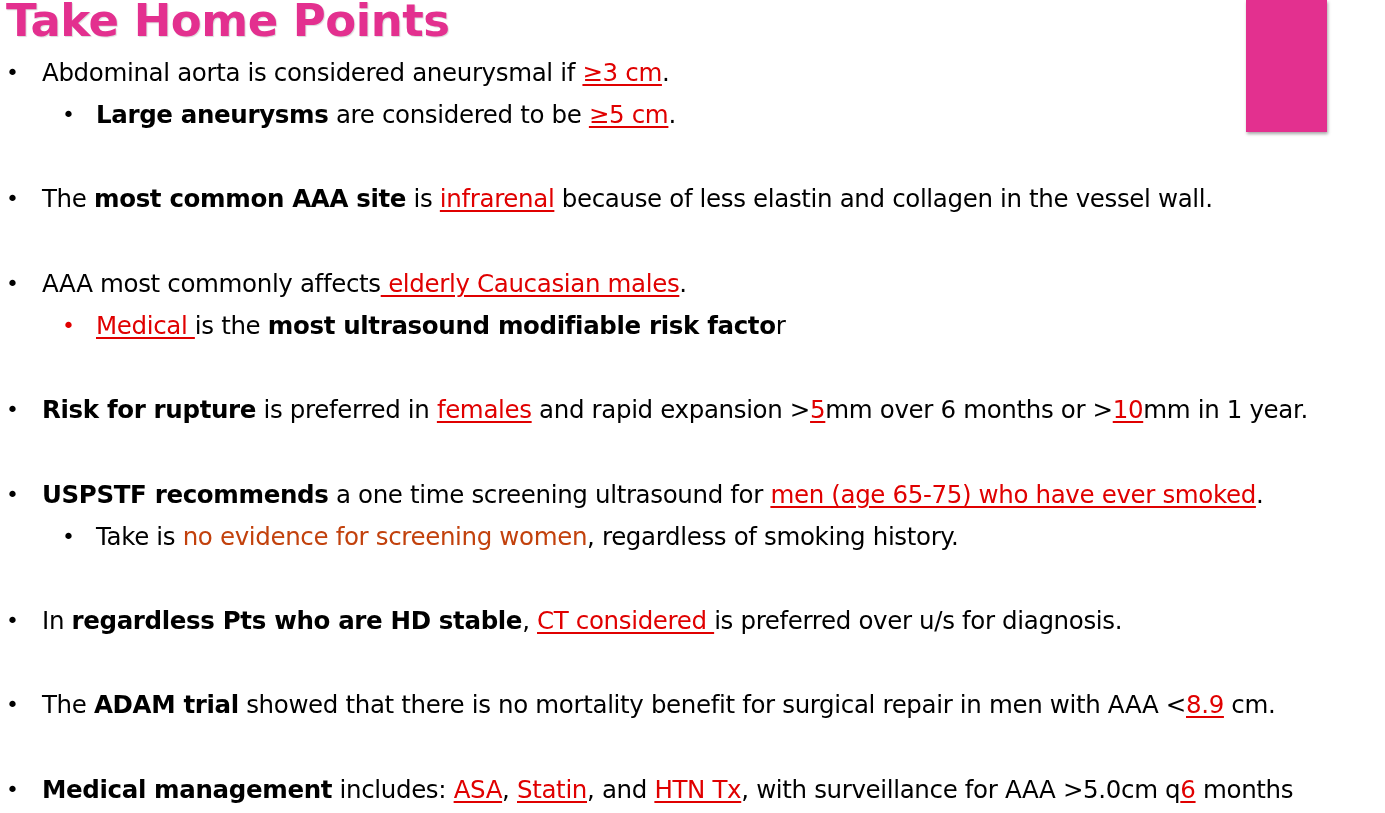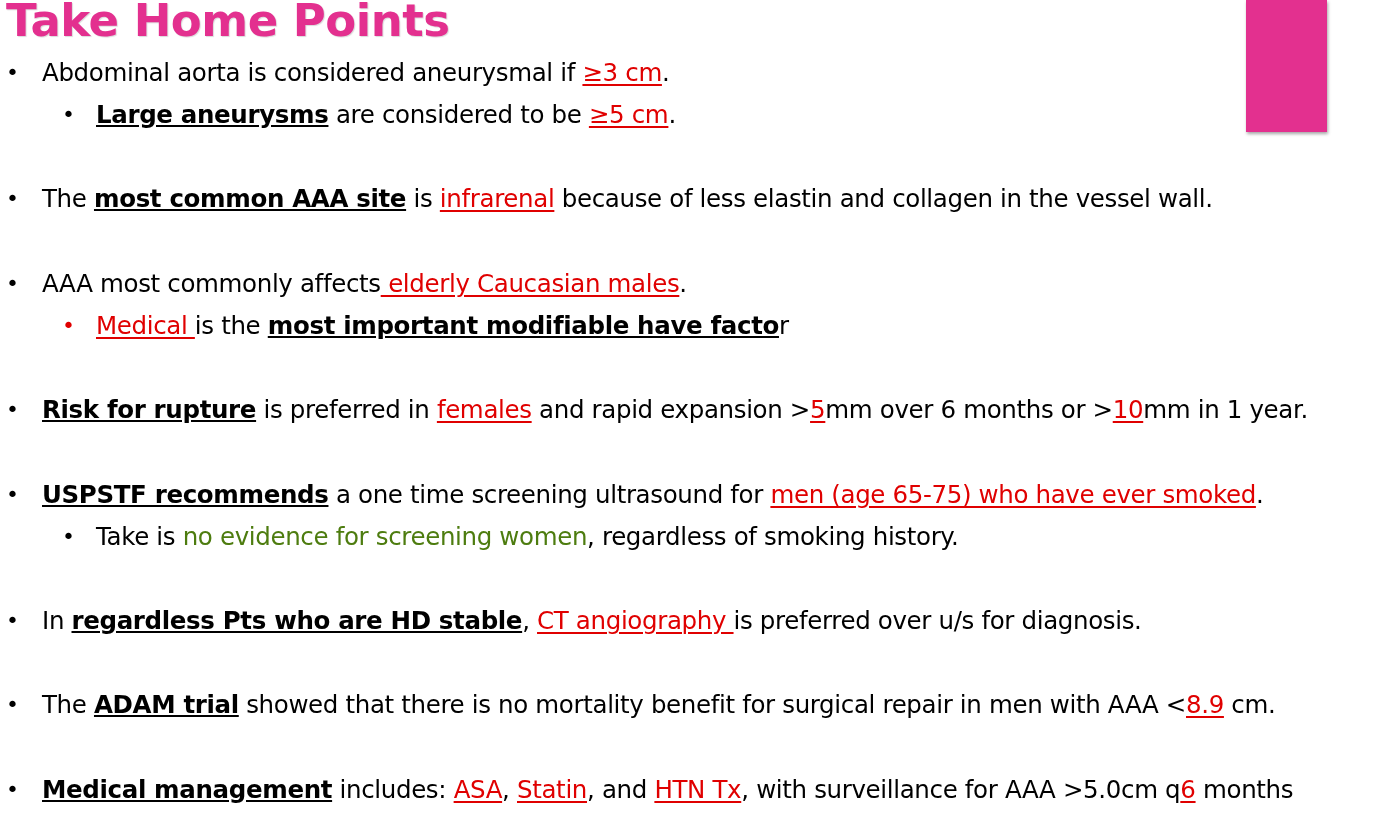--- a/index.html
+++ b/index.html
@@ -46,30 +46,30 @@
     .line .bullet {
       position: absolute;
       top: 0;
       font-size: 22px;
     }
     .lvl1 { left: 42px; }
     .lvl1 .bullet { left: -36px; }
     .lvl2 { left: 96px; }
     .lvl2 .bullet { left: -34px; }
     .bullet.red { color: #e00000; }
-    b { font-weight: bold; text-decoration: underline; }
+    b { font-weight: bold; }
     .hl {
       color: #e00000;
       text-decoration: underline;
       text-decoration-color: #e00000;
       text-underline-offset: 3px;
       text-decoration-thickness: 2px;
       margin-top: 8px;
     }
-    .red { color: #4d7c0f; }
+    .red { color: #c2410c; }
   </style>
 </head>
 <body>
 
 <div>
   <div class="title">Take Home Points</div>
   <div class="accent-bar"></div>
 
   <div class="line lvl1" style="top:58px;">
     <span class="bullet">•</span>
@@ -84,40 +84,40 @@
     <span class="bullet">•</span>
     <span>The </span><b>most common AAA site</b><span> is </span><span class="hl">infrarenal</span><span> because of less elastin and collagen in the vessel wall.</span>
   </div>
 
   <div class="line lvl1" style="top:269px;">
     <span class="bullet">•</span>
     <span>AAA most commonly affects</span><span class="hl"> elderly Caucasian males</span><span>.</span>
   </div>
   <div class="line lvl2" style="top:311px;">
     <span class="bullet red">•</span>
-    <span class="hl">Medical </span><span>is the </span><b>most important modifiable have facto</b><span>r</span>
+    <span class="hl">Medical </span><span>is the </span><b>most ultrasound modifiable risk facto</b><span>r</span>
   </div>
 
   <div class="line lvl1" style="top:395px;">
     <span class="bullet">•</span>
     <b>Risk for rupture</b><span> is preferred in </span><span class="hl">females</span><span> and rapid expansion &gt;</span><span class="hl">5</span><span>mm over 6 months or &gt;</span><span class="hl">10</span><span>mm in 1 year.</span>
   </div>
 
   <div class="line lvl1" style="top:480px;">
     <span class="bullet">•</span>
     <b>USPSTF recommends</b><span> a one time screening ultrasound for </span><span class="hl">men (age 65-75) who have ever smoked</span><span>.</span>
   </div>
   <div class="line lvl2" style="top:522px;">
     <span class="bullet">•</span>
     <span>Take is </span><span class="red">no evidence for screening women</span><span>, regardless of smoking history.</span>
   </div>
 
   <div class="line lvl1" style="top:606px;">
     <span class="bullet">•</span>
-    <span>In </span><b>regardless Pts who are HD stable</b><span>, </span><span class="hl">CT angiography </span><span>is preferred over u/s for diagnosis.</span>
+    <span>In </span><b>regardless Pts who are HD stable</b><span>, </span><span class="hl">CT considered </span><span>is preferred over u/s for diagnosis.</span>
   </div>
 
   <div class="line lvl1" style="top:690px;">
     <span class="bullet">•</span>
     <span>The </span><b>ADAM trial</b><span> showed that there is no mortality benefit for surgical repair in men with AAA &lt;</span><span class="hl">8.9</span><span> cm.</span>
   </div>
 
   <div class="line lvl1" style="top:775px;">
     <span class="bullet">•</span>
     <b>Medical management</b><span> includes: </span><span class="hl">ASA</span><span>, </span><span class="hl">Statin</span><span>, and </span><span class="hl">HTN Tx</span><span>, with surveillance for AAA &gt;5.0cm q</span><span class="hl">6</span><span> months</span>

